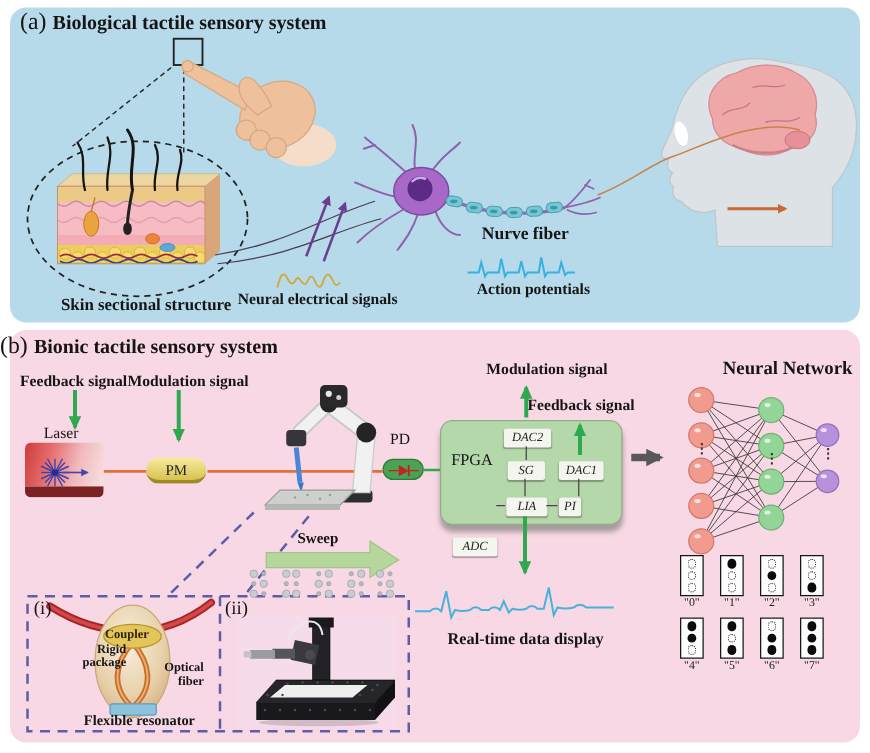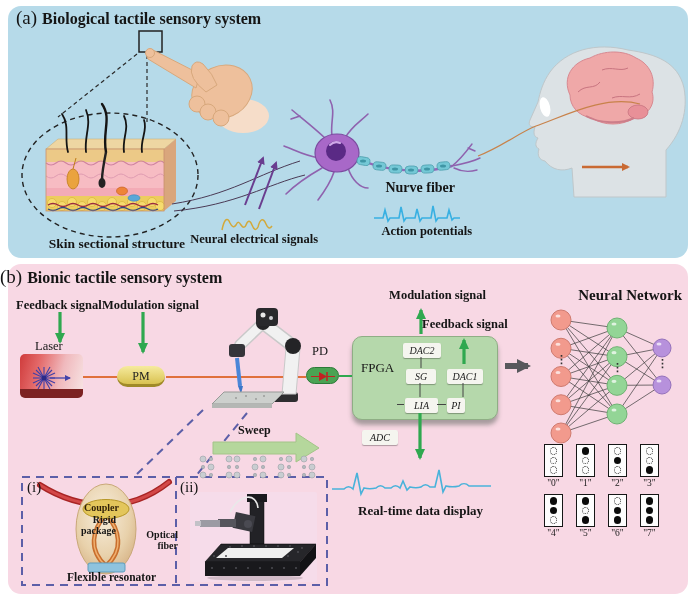--- a/index.html
+++ b/index.html
@@ -30,21 +30,21 @@
     padding-top:2px;gap:2px;}
   .bdot{width:7.5px;height:7.5px;border-radius:50%;box-sizing:border-box;}
   .bdot.fill{background:#0b0b0b;}
   .bdot.open{border:1.5px dotted #3a3a3a;}
   .blab{font-size:9.5px;margin-top:1px;color:#1a1a1a;}
   #overlay{position:absolute;left:0;top:0;z-index:2;pointer-events:none;}
   .lbl{position:absolute;z-index:4;color:#151515;line-height:1.08;white-space:nowrap;
     font-family:"Liberation Serif","DejaVu Serif",serif;}
   .b{font-weight:bold;}
   .ctr{text-align:right;}
-  .wrap{white-space:normal;margin-left:15px;}
+  .wrap{white-space:normal;}
 </style>
 </head>
 <body>
 
 <div id="stage">
   <div id="panel-a" class="panel"></div>
   <div id="panel-b" class="panel"></div>
 
   <div id="laser-box" class="shape"></div>
   <div id="pm-capsule" class="shape">PM</div>

